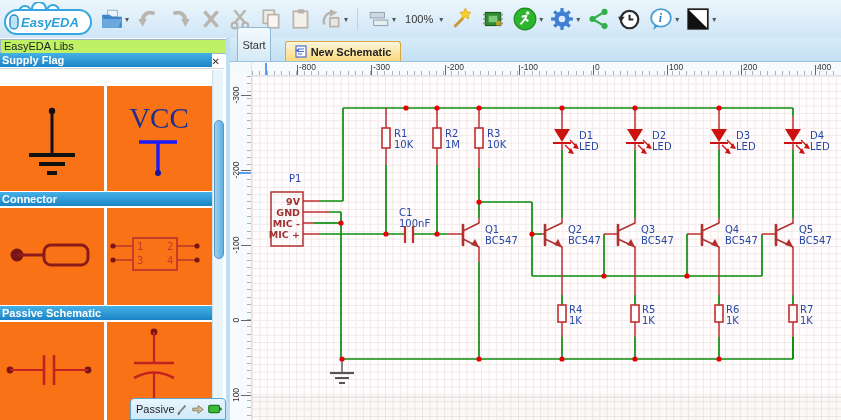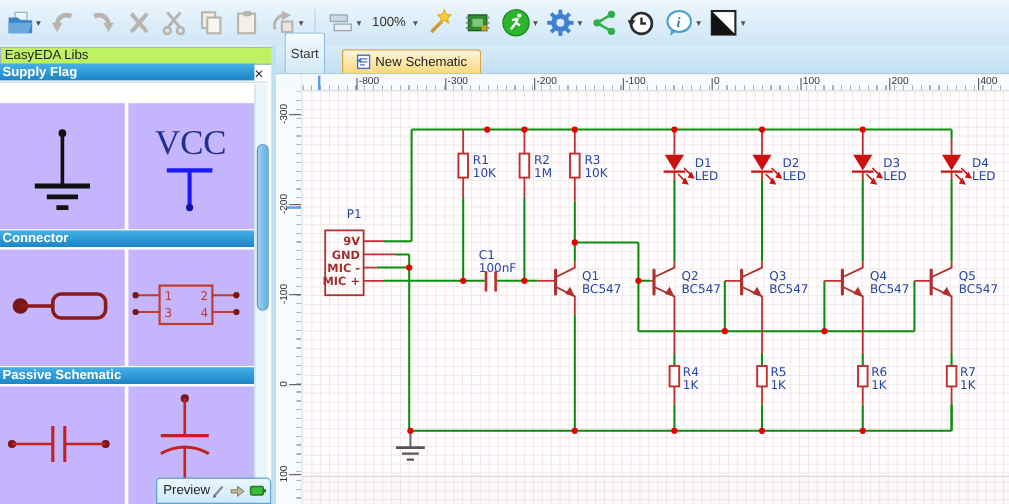--- a/index.html
+++ b/index.html
@@ -14,34 +14,34 @@
   .zoomlabel{font-size:11px;color:#333;margin:0 1px 0 4px;}
   
   .sidebar{position:absolute;left:0;top:38px;width:226px;height:382px;background:#fff;}
   .libs-row{position:absolute;left:0;top:1px;width:268px;height:15px;background:#bef264;border:1px solid #9fb6c4;display:flex;align-items:flex-start;font-size:11px;color:#222;padding-left:3px;box-sizing:border-box;}
   .libs-row .dd{margin-left:auto;margin-right:4px;font-size:9px;}
   .filter-row{position:absolute;left:0;top:17px;width:224px;height:14px;background:#fff;border-bottom:1px solid #cdd8e0;display:flex;align-items:center;box-sizing:border-box;}
   .filter-input{border:none;outline:none;flex:1;font-size:10px;color:#333;padding-left:0;background:transparent;font-family:"Liberation Sans",sans-serif;}
   .filter-x{font-size:10px;color:#333;margin-right:4px;}
   .sec-head{position:absolute;left:0;width:212px;height:14px;background:linear-gradient(#45b1e5,#1b84c7);color:#fff;font-size:11px;font-weight:bold;line-height:14px;padding-left:2px;box-sizing:border-box;}
   .cellrow{position:absolute;left:0;width:212px;background:#fff;}
-  .cell{position:absolute;top:2px;background:#c4b5fd;}
+  .cell{position:absolute;top:2px;background:#f97316;}
   .cell.c1{left:0;width:104px;}
   .cell.c2{left:107px;width:105px;}
   .vscroll{position:absolute;left:212px;top:32px;width:11px;height:350px;background:#e9f4fb;border-left:1px solid #cfdfe9;box-sizing:border-box;}
   .vthumb{position:absolute;left:1px;top:50px;width:8px;height:137px;background:linear-gradient(90deg,#9fd0ef,#5fb0e0);border:1px solid #5698c4;border-radius:5px;}
   .preview-bar{position:absolute;left:130px;top:360px;width:96px;height:22px;background:linear-gradient(#eaf6fd,#cfe9fa);border:1px solid #5aa7d0;border-radius:4px 4px 0 0;display:flex;align-items:center;z-index:5;box-sizing:border-box;}
   .preview-bar span.lbl{font-size:11px;color:#222;margin-left:5px;}
   .preview-icons{margin-left:auto;display:flex;gap:2px;margin-right:3px;}
   
   .splitter{position:absolute;left:226px;top:38px;width:4px;height:382px;background:#bfe0f2;}
   .tabbar{position:absolute;left:230px;top:38px;width:611px;height:24px;background:linear-gradient(#d8ecf9,#c2dff2);border-bottom:1px solid #9cc4de;box-sizing:border-box;}
   .tab{position:absolute;bottom:0;display:flex;align-items:center;justify-content:center;font-size:11px;box-sizing:border-box;}
   .tab-start{left:7px;width:34px;height:34px;background:linear-gradient(#f3fafd,#d5e9f6);border:1px solid #8fb9d6;border-bottom:none;border-radius:3px 3px 0 0;color:#333;}
-  .tab-active{left:55px;width:116px;height:20px;background:linear-gradient(#fdf6dc,#fbd87a);border:1px solid #d8a53e;border-bottom:none;border-radius:3px 3px 0 0;color:#222;font-weight:normal;gap:4px;}
+  .tab-active{left:55px;width:116px;height:20px;background:linear-gradient(#fdf6dc,#fbd87a);border:1px solid #d8a53e;border-bottom:none;border-radius:3px 3px 0 0;color:#222;font-weight:bold;gap:4px;}
   .corner{position:absolute;left:230px;top:62px;width:22px;height:14px;background:#f5fafd;border-right:1px solid #d7e4ec;box-sizing:border-box;}
   .hruler{position:absolute;left:252px;top:62px;width:589px;height:14px;background:#f8fbfe;border-bottom:1px solid #d7e4ec;box-sizing:border-box;overflow:hidden;}
   .hruler .minor{position:absolute;left:0;right:0;bottom:0;height:4px;background:repeating-linear-gradient(90deg,#a8b2b8 0 1px,transparent 1px 7.36px);}
   .hruler .major{position:absolute;bottom:0;width:1px;height:10px;background:#666;}
   .hruler .num{position:absolute;top:0px;font-size:8.5px;color:#333;}
   .hmarker{position:absolute;bottom:0;width:2px;height:12px;background:#5b9bf0;}
   .vruler{position:absolute;left:230px;top:76px;width:22px;height:344px;background:#f8fbfe;border-right:1px solid #d7e4ec;box-sizing:border-box;overflow:hidden;}
   .vruler .minor{position:absolute;top:0;bottom:0;right:0;width:4px;background:repeating-linear-gradient(180deg,#a8b2b8 0 1px,transparent 1px 7.36px);}
   .vruler .major{position:absolute;right:0;height:1px;width:10px;background:#666;}
   .vruler .num{position:absolute;left:-9px;width:30px;text-align:center;font-size:8.5px;color:#333;transform:rotate(-90deg);}
@@ -56,20 +56,30 @@
   .cellsvg{position:absolute;left:0;top:0;}
   .vcc-text{font-family:"Liberation Serif",serif;font-size:29px;fill:#1f2f8f;}
   .icon{display:block;}
 </style>
 </head>
 <body>
 
 <div id="app">
 
   <div class="toolbar">
+    <div class="logo">
+      <svg width="92" height="34" viewBox="0 0 92 34">
+        <circle cx="22" cy="10" r="6" fill="#fff" stroke="#35a8e0" stroke-width="2"></circle>
+        <circle cx="36" cy="7" r="7" fill="#fff" stroke="#35a8e0" stroke-width="2"></circle>
+        <circle cx="50" cy="9" r="6" fill="#fff" stroke="#35a8e0" stroke-width="2"></circle>
+        <rect x="2" y="8" width="86" height="24" rx="12" fill="#fff" stroke="#35a8e0" stroke-width="2"></rect>
+        <rect x="7" y="13" width="8" height="14" rx="4" fill="#bfe3f7" stroke="#2a91cc" stroke-width="1.5"></rect>
+        <text x="18" y="25" font-size="13" font-style="italic" font-weight="bold" fill="#2aa0dc" font-family="Liberation Sans,sans-serif">EasyEDA</text>
+      </svg>
+    </div>
     <div class="tools">
       <span class="tool">
         <svg class="icon" width="24" height="24" viewBox="0 0 22 22">
           <rect x="7" y="3" width="9" height="6" fill="#eef4fb" stroke="#9bb"></rect>
           <path d="M2,7 h7 l2,2 h9 v10 h-18 z" fill="#3d85c8"></path>
           <path d="M2,11 h18 l-3,8 h-15 z" fill="#6aa8dd"></path>
         </svg>
           <span class="dd">▾</span>
       </span>
       <span class="tool">
@@ -280,21 +290,21 @@
           <line x1="47" y1="51" x2="47" y2="96" stroke="#c22222" stroke-width="2.2"></line>
         </svg>
       </div>
     </div>
 
     <div class="vscroll">
       <div class="vthumb"></div>
     </div>
 
     <div class="preview-bar">
-      <span class="lbl">Preview</span>
+      <span class="lbl">Passive</span>
       <span class="preview-icons">
         <svg width="14" height="16" viewBox="0 0 16 16">
           <line x1="4" y1="13" x2="12" y2="4" stroke="#8a8a8a" stroke-width="2.2"></line>
           <polygon points="3,15 3.6,11.8 6,13.5" fill="#555"></polygon>
         </svg>
         <svg width="14" height="16" viewBox="0 0 16 16">
           <polygon points="2,7 8,7 8,4 14,8.5 8,13 8,10 2,10" fill="#c9bb96" stroke="#8a8266" stroke-width="1"></polygon>
         </svg>
         <svg width="16" height="16" viewBox="0 0 18 16">
           <rect x="2" y="4" width="12" height="8" rx="1.5" fill="#3dbb3d" stroke="#1c7a1c" stroke-width="1.4"></rect>

